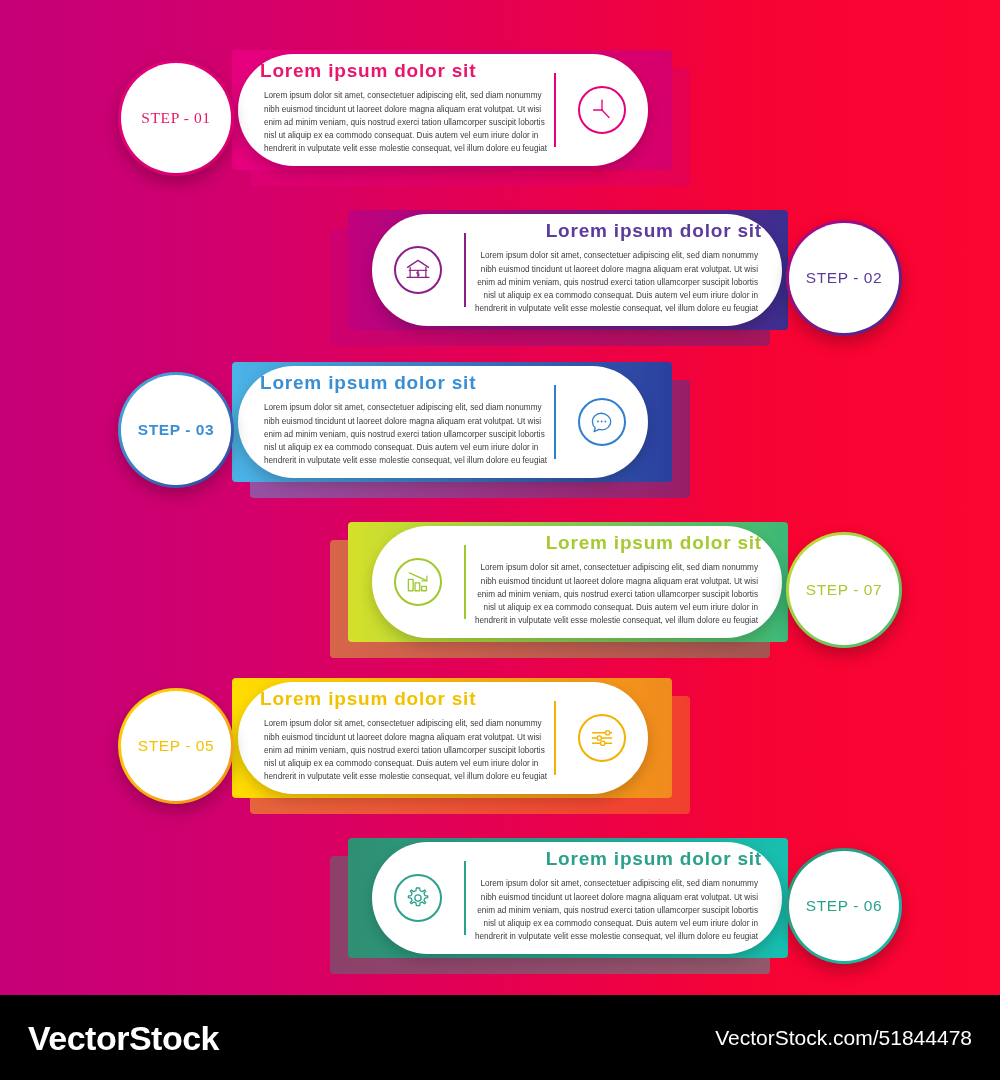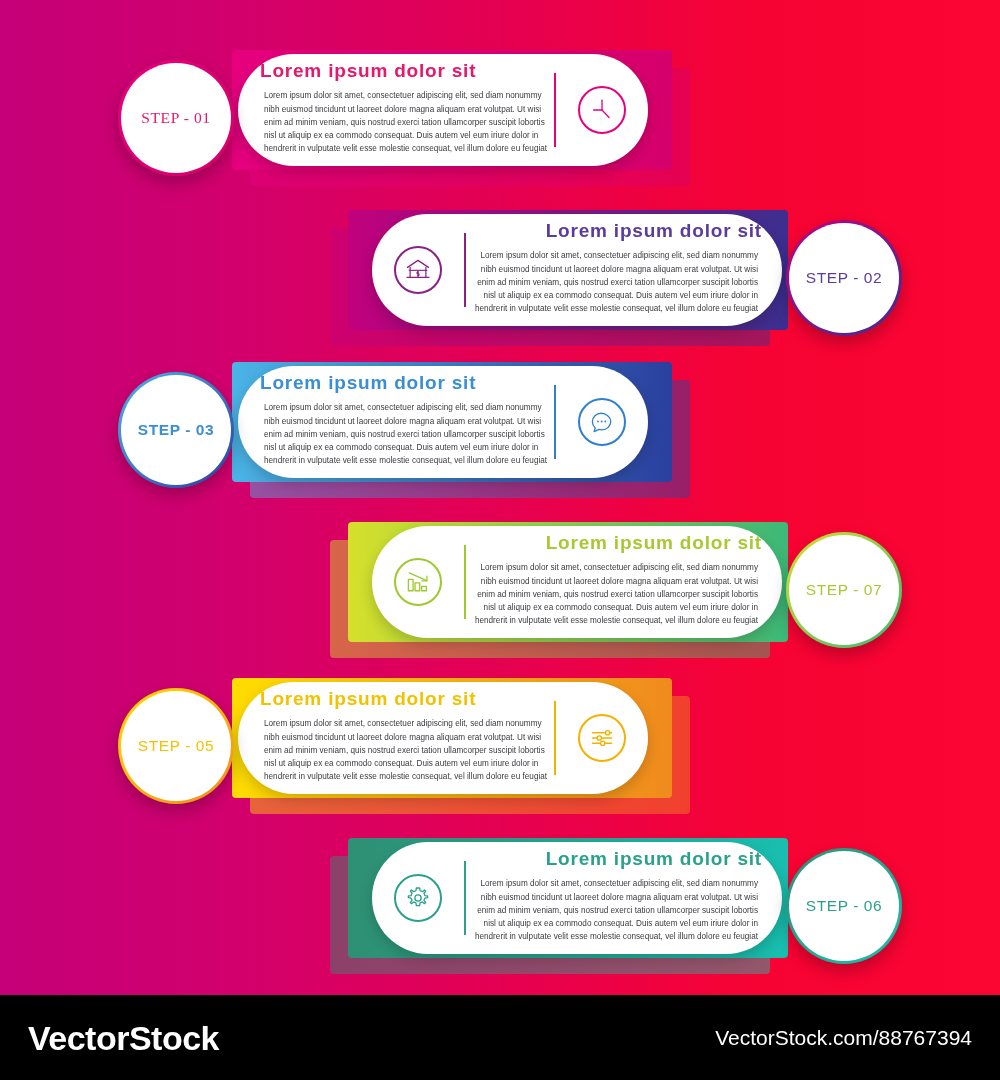--- a/index.html
+++ b/index.html
@@ -272,14 +272,14 @@
         </div>
       </div>
       <div class="circle" style="background: linear-gradient(rgb(255, 255, 255), rgb(255, 255, 255)) padding-box padding-box, linear-gradient(135deg, rgb(47, 143, 114), rgb(24, 191, 176)) border-box border-box; border: 3px solid transparent;">
         <span class="label" style="color: rgb(42, 161, 140);">STEP - 06</span>
       </div>
     </div>
   </div>
 
 <div id="footer">
   <span class="brand">VectorStock</span>
-  <span class="url">VectorStock.com/88767394</span>
+  <span class="url">VectorStock.com/51844478</span>
 </div>
 
 </body></html>

